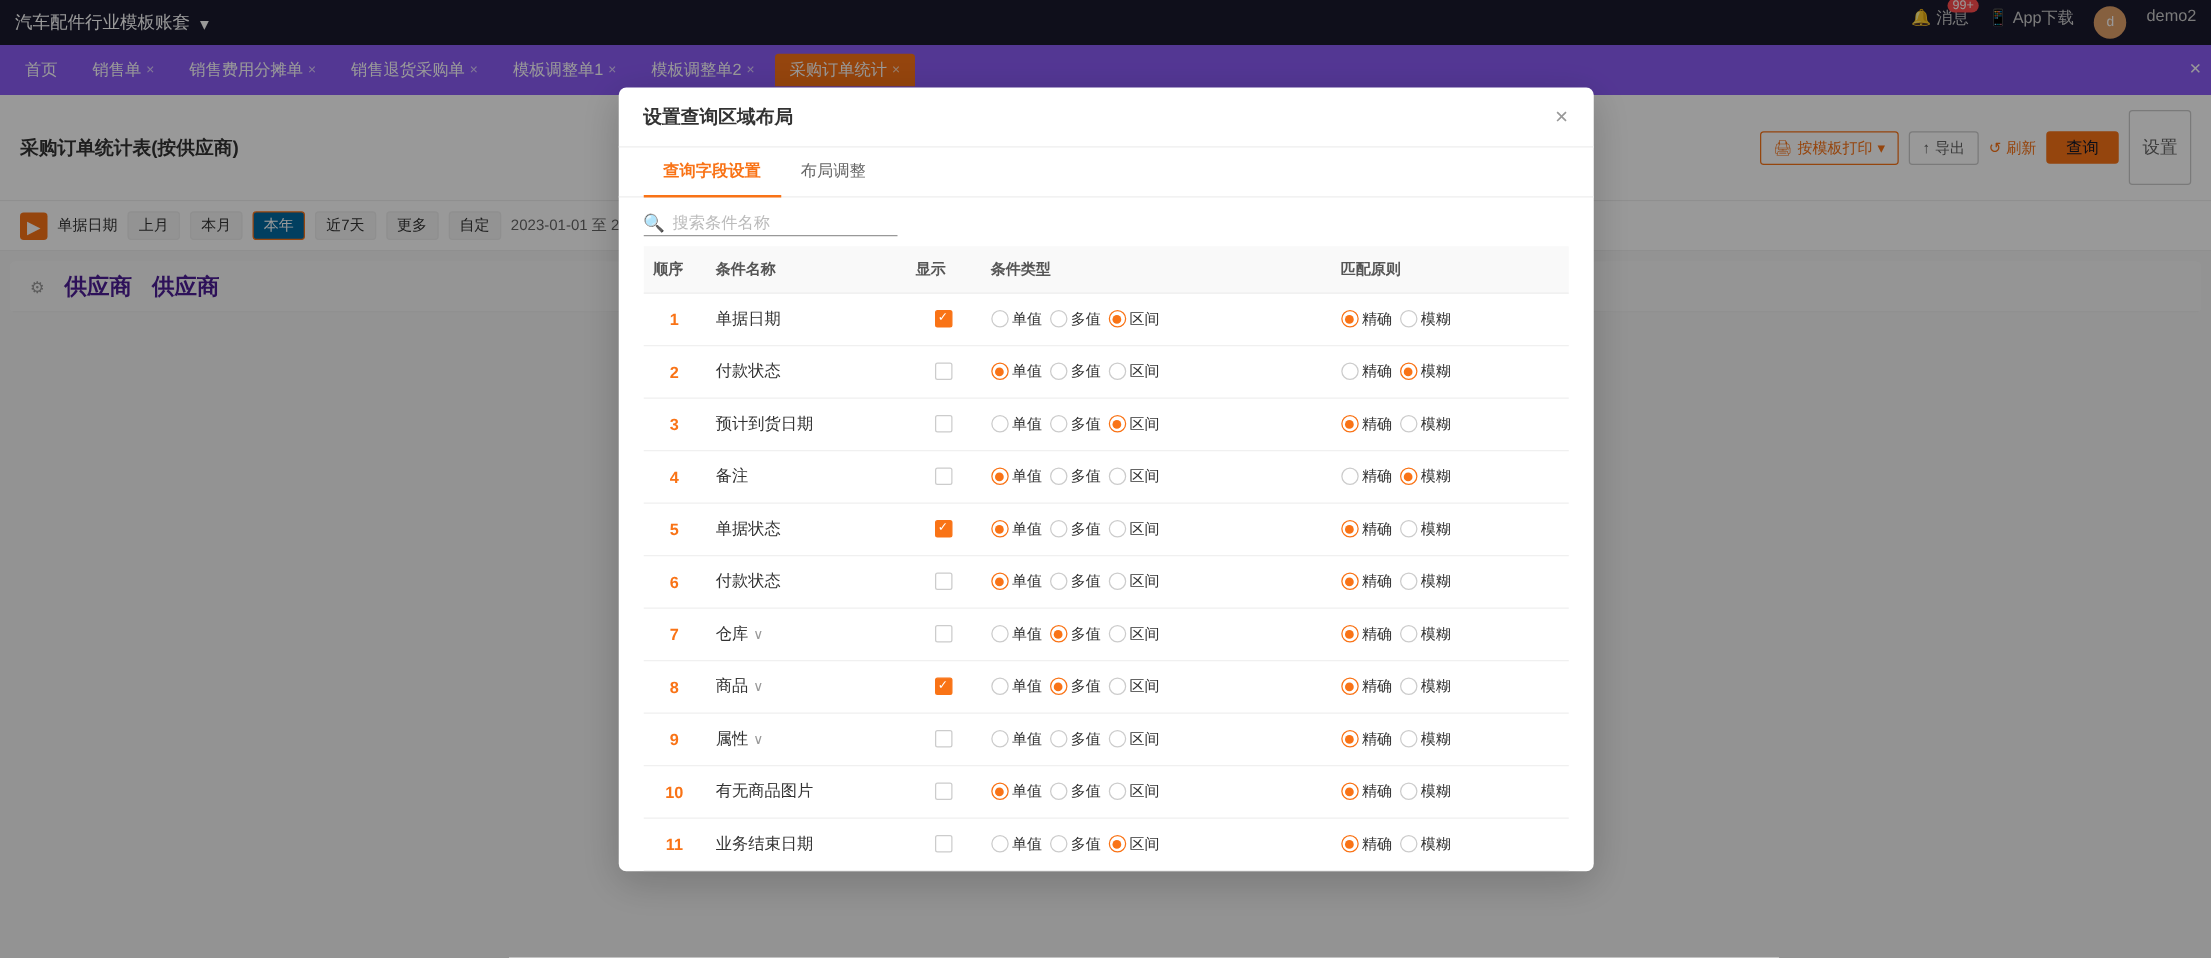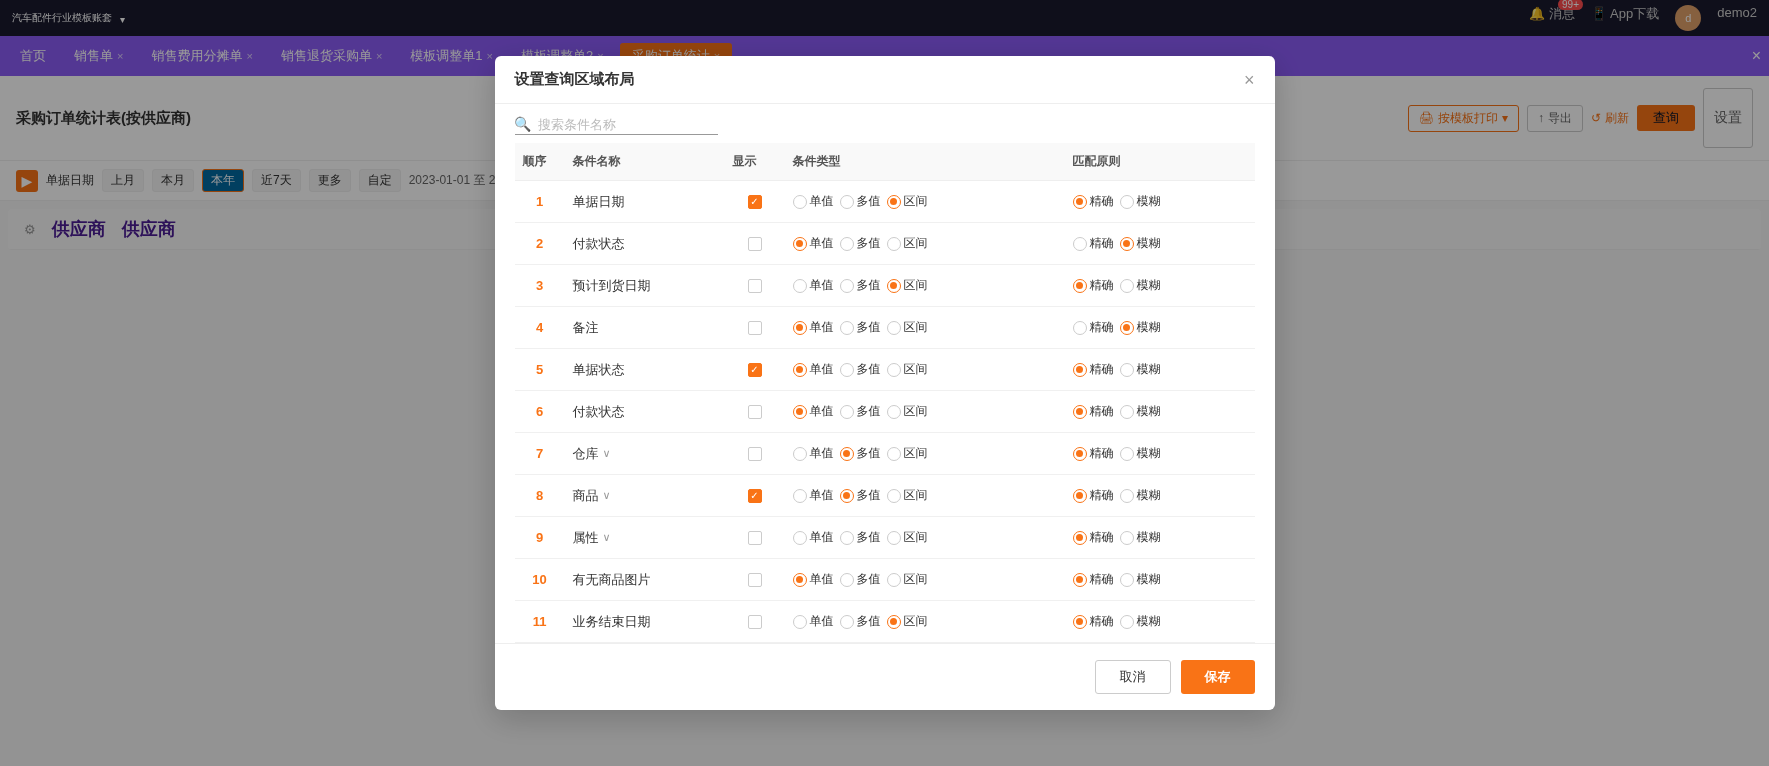--- a/index.html
+++ b/index.html
@@ -8,21 +8,21 @@
     
     .top-bar {
       height: 36px;
       background: #1a1a2e;
       display: flex;
       align-items: center;
       justify-content: space-between;
       padding: 0 12px;
       color: #fff;
     }
-    .top-bar-left { display: flex; align-items: flex-end; gap: 8px; font-size: 10px; }
+    .top-bar-left { display: flex; align-items: flex-end; gap: 8px; font-size: 14px; }
     .top-bar-right { display: flex; align-items: flex-start; gap: 16px; font-size: 13px; color: #ccc; }
     .notif-badge { position: relative; display: inline-block; }
     .badge { background: #ff4d4f; color: #fff; font-size: 10px; border-radius: 8px; padding: 0 4px; position: absolute; top: -6px; right: -8px; }
     .avatar { width: 26px; height: 26px; border-radius: 50%; background: #e0a06a; display: inline-flex; align-items: center; justify-content: center; color: #fff; font-size: 11px; }
 
     
     .nav-bar {
       height: 40px;
       background: #8b5cf6;
       display: flex;
@@ -391,20 +391,28 @@
 </div>
 
 <div class="overlay">
   <div class="dialog">
 
     <div class="dialog-header">
       <span class="dialog-title">设置查询区域布局</span>
       <span class="dialog-close">×</span>
     </div>
 
+    <div class="dialog-tabs">
+      <div class="dialog-tab active">
+        <span>查询字段设置</span>
+      </div>
+      <div class="dialog-tab">
+        <span>布局调整</span>
+      </div>
+    </div>
 
     <div class="dialog-search">
       <div class="search-input-wrap">
         <span class="search-icon">🔍</span>
         <input class="search-input" type="text" placeholder="搜索条件名称" style="">
       </div>
     </div>
 
     <div style="padding: 0 20px;">
       <div class="ct-thead">
@@ -797,18 +805,14 @@
               </label>
               <label class="radio-item">
                 <span class="radio-circle"></span>
                 <span class="radio-label">模糊</span>
               </label>
             </div>
           </div>
         </div>
       </div>
 
-    <div class="dialog-footer">
-      <button class="btn-cancel">取消</button>
-      <button class="btn-save">保存</button>
-    </div>
   </div>
 </div>
 
 </body></html>

